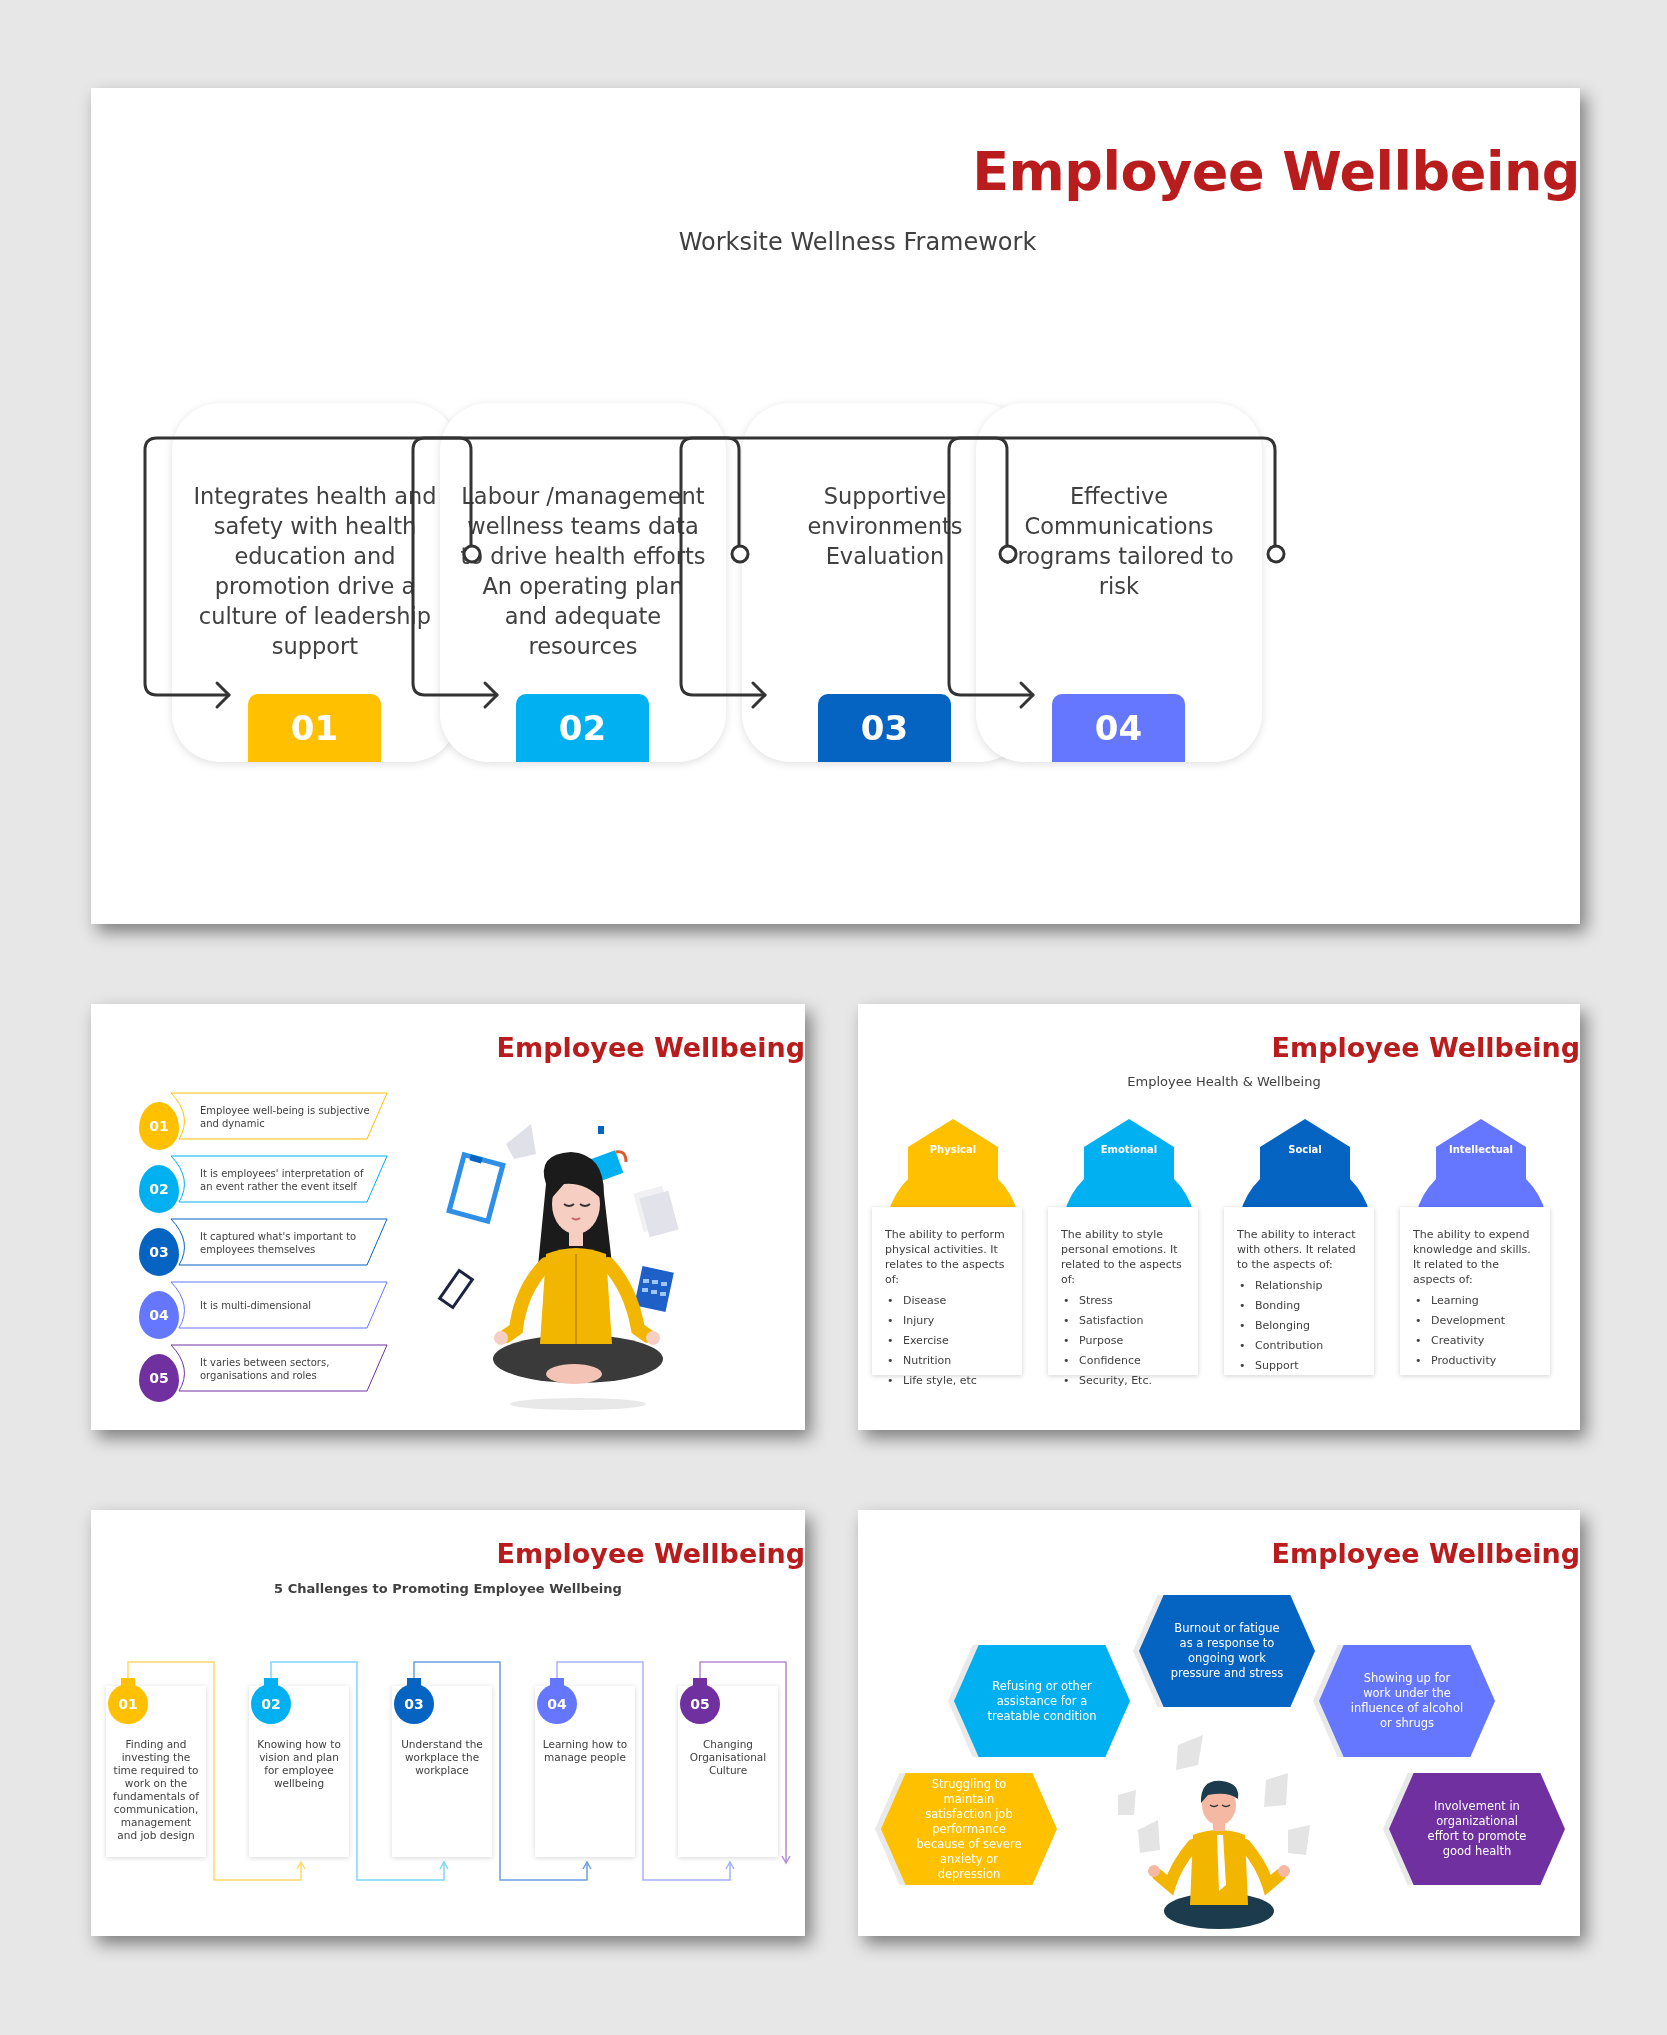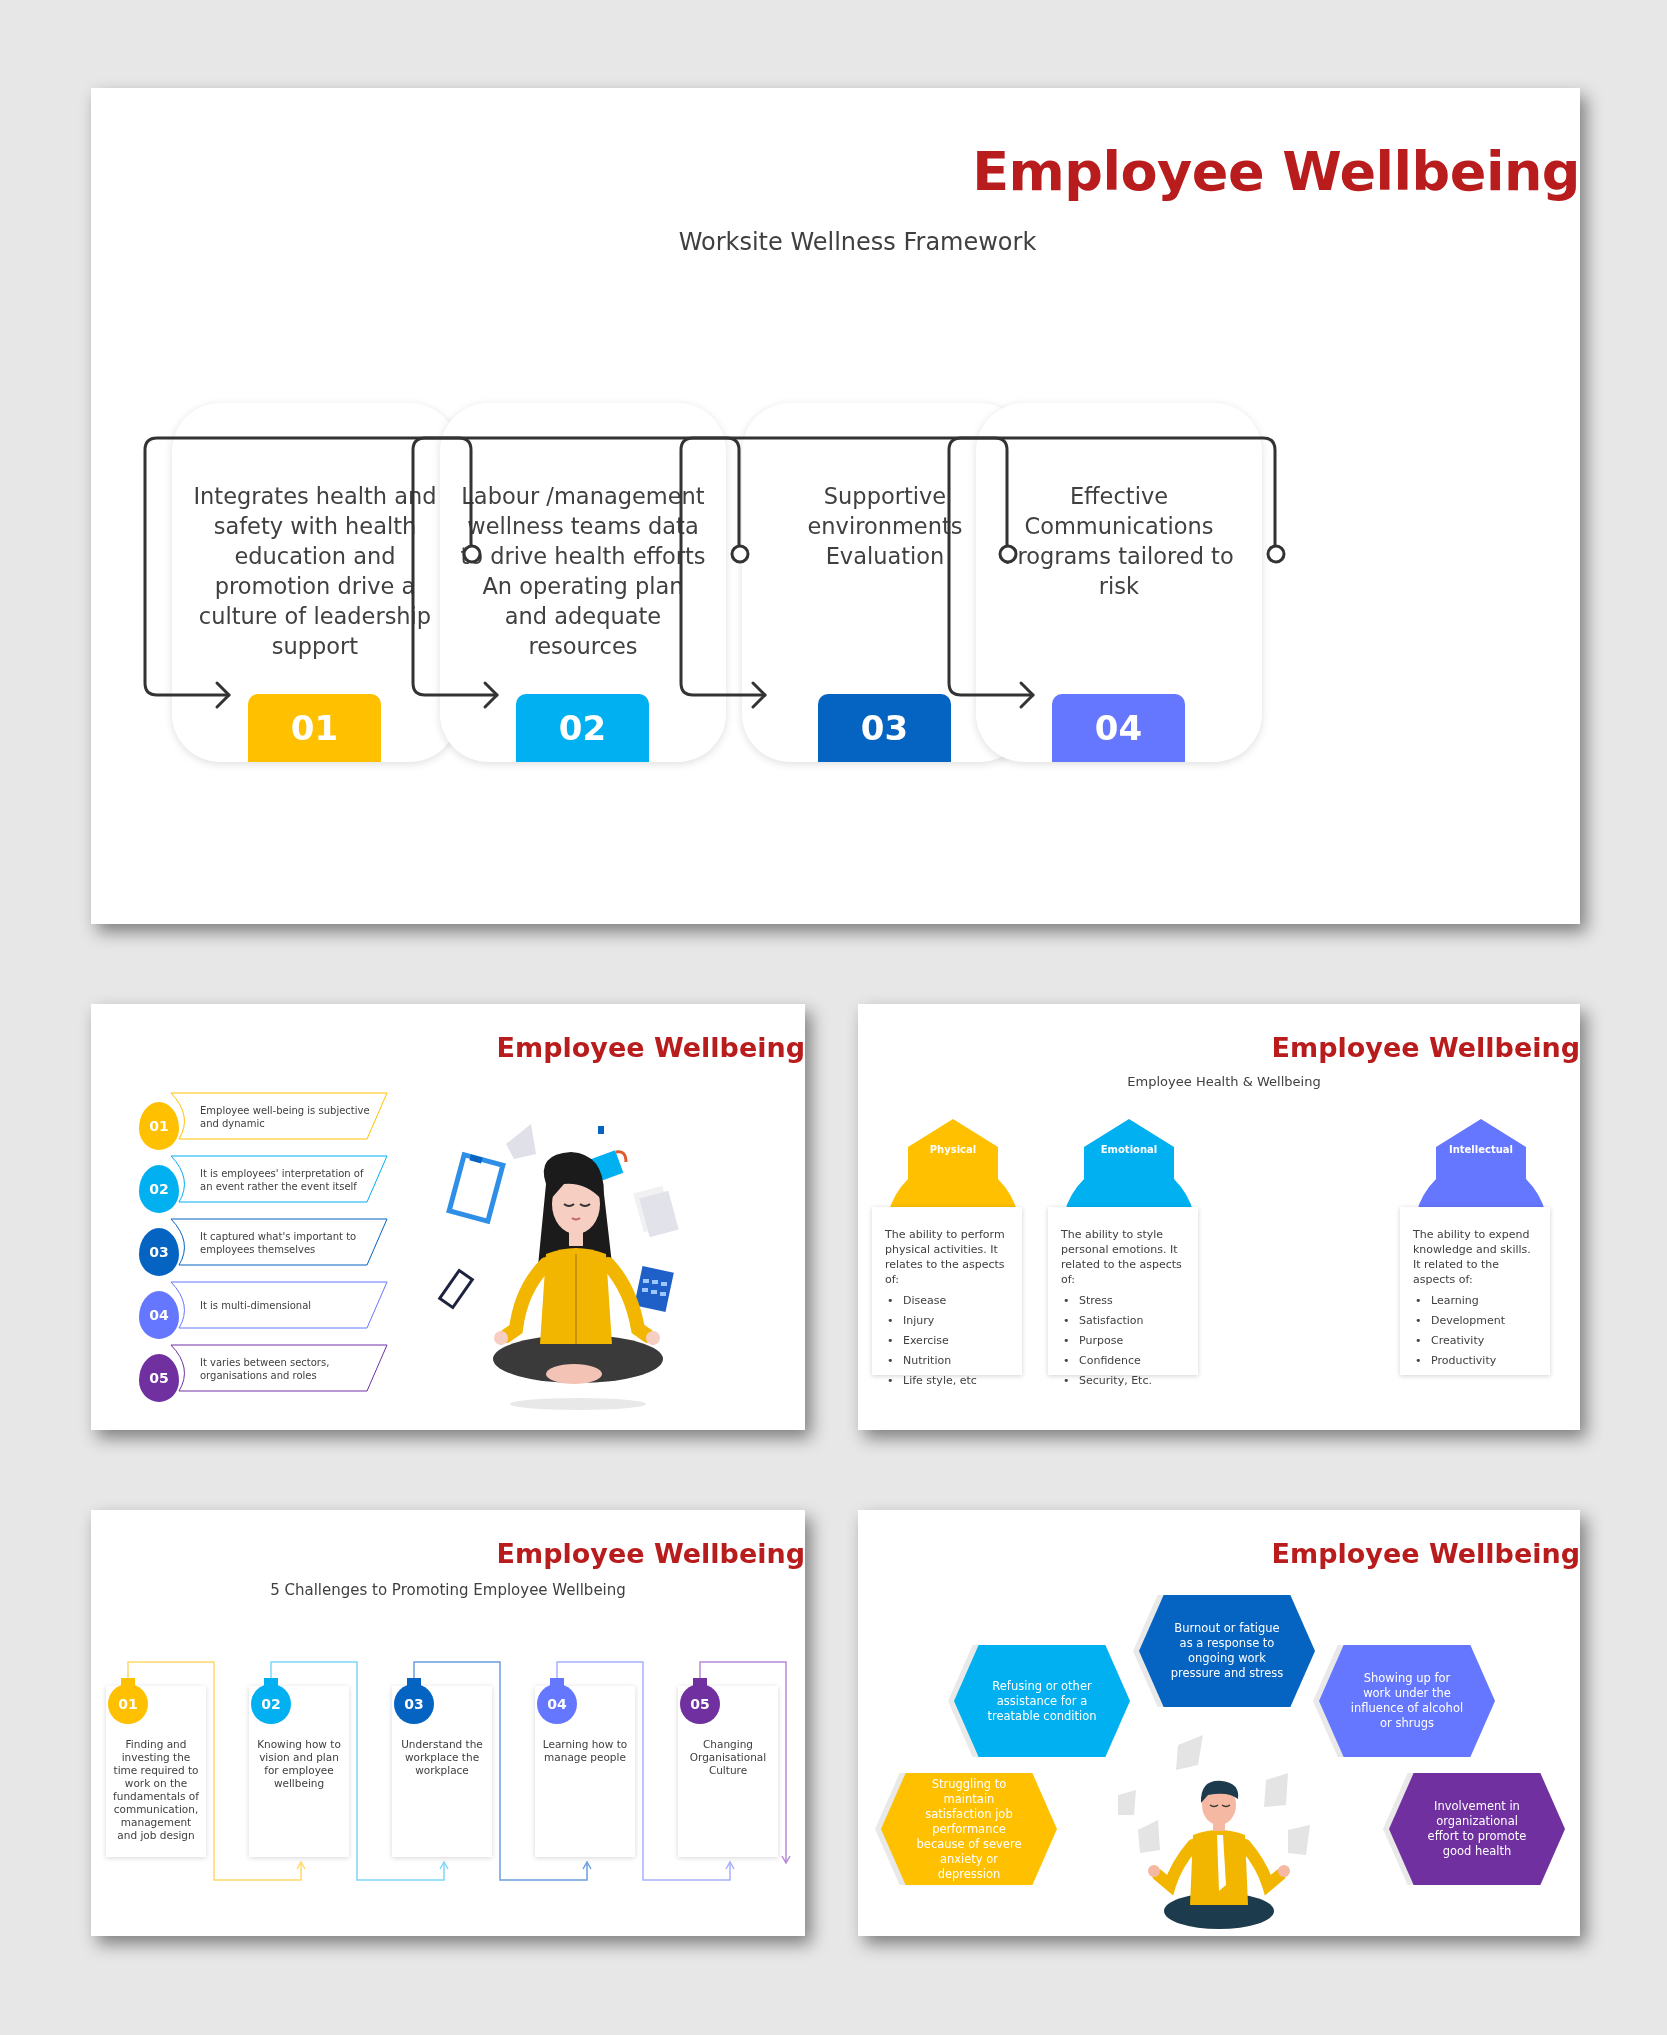--- a/index.html
+++ b/index.html
@@ -35,21 +35,21 @@
   .dim .hexhead { position: absolute; left: 16px; top: 5px; width: 130px; height: 100px; }
   .dim .hlabel { position: absolute; left: 0; right: 0; top: 30px; text-align: center; color: #fff; font-weight: bold; font-size: 10px; }
   .dim .dcard { position: absolute; left: 0; top: 93px; width: 150px; height: 168px; background: #fff; box-shadow: 0 1px 5px rgba(0,0,0,0.18); padding: 20px 10px 0 13px; font-size: 11px; line-height: 15px; color: #404040; }
   .dim ul { list-style: none; margin-top: 4px; }
   .dim li { position: relative; padding-left: 18px; line-height: 20px; }
   .dim li::before { content: "•"; position: absolute; left: 2px; }
 
   
   #slideD { left: 91px; top: 1510px; width: 714px; height: 426px; }
   #slideD .title { top: 28px; font-size: 27px; }
-  #slideD .subtitle { top: 71px; font-size: 15px; }
+  #slideD .subtitle { top: 71px; font-size: 13px; font-weight: bold; }
   .chbox { position: absolute; top: 176px; width: 100px; height: 171px; background: #fff; box-shadow: 0 1px 5px rgba(0,0,0,0.16); }
   .chbox .cnum { position: absolute; left: 2px; top: -2px; width: 40px; height: 40px; border-radius: 50%; color: #fff; font-weight: bold; font-size: 14px; display: flex; align-items: center; justify-content: center; }
   .chbox .cnum::before { content: ""; position: absolute; left: 13px; top: -6px; width: 14px; height: 8px; background: inherit; }
   .chbox .ctxt { position: absolute; left: 4px; right: 4px; top: 52px; text-align: center; font-size: 10.5px; line-height: 13px; color: #404040; }
 
   
   #slideE { left: 858px; top: 1510px; width: 722px; height: 426px; }
   #slideE .title { top: 28px; font-size: 27px; }
   .hex { position: absolute; width: 176px; height: 112px; clip-path: polygon(14% 0, 86% 0, 100% 50%, 86% 100%, 14% 100%, 0 50%); display: flex; align-items: center; justify-content: center; text-align: center; color: #fff; font-size: 11.5px; line-height: 15px; padding: 11px 30px; }
   .hexshadow { position: absolute; width: 176px; height: 112px; clip-path: polygon(14% 0, 86% 0, 100% 50%, 86% 100%, 14% 100%, 0 50%); background: #e9e9e9; }
@@ -213,20 +213,36 @@
       <div>The ability to style personal emotions. It related to the aspects of:</div>
       <ul>
         <li>Stress</li>
         <li>Satisfaction</li>
         <li>Purpose</li>
         <li>Confidence</li>
         <li>Security, Etc.</li>
       </ul>
     </div>
   </div>
+  <div class="dim" style="left:366px">
+    <svg class="hexhead" viewBox="0 0 130 100">
+        <path d="M65 0 L110 28 V60 Q125 75 130 95 L65 130 L0 95 Q5 75 20 60 V28 Z" fill="#0563C1"></path>
+      </svg>
+    <div class="hlabel" style="left:16px;width:130px">Social</div>
+    <div class="dcard">
+      <div>The ability to interact with others. It related to the aspects of:</div>
+      <ul>
+        <li>Relationship</li>
+        <li>Bonding</li>
+        <li>Belonging</li>
+        <li>Contribution</li>
+        <li>Support</li>
+      </ul>
+    </div>
+  </div>
   <div class="dim" style="left:542px">
     <svg class="hexhead" viewBox="0 0 130 100">
         <path d="M65 0 L110 28 V60 Q125 75 130 95 L65 130 L0 95 Q5 75 20 60 V28 Z" fill="#6677FF"></path>
       </svg>
     <div class="hlabel" style="left:16px;width:130px">Intellectual</div>
     <div class="dcard">
       <div>The ability to expend knowledge and skills. It related to the aspects of:</div>
       <ul>
         <li>Learning</li>
         <li>Development</li>

